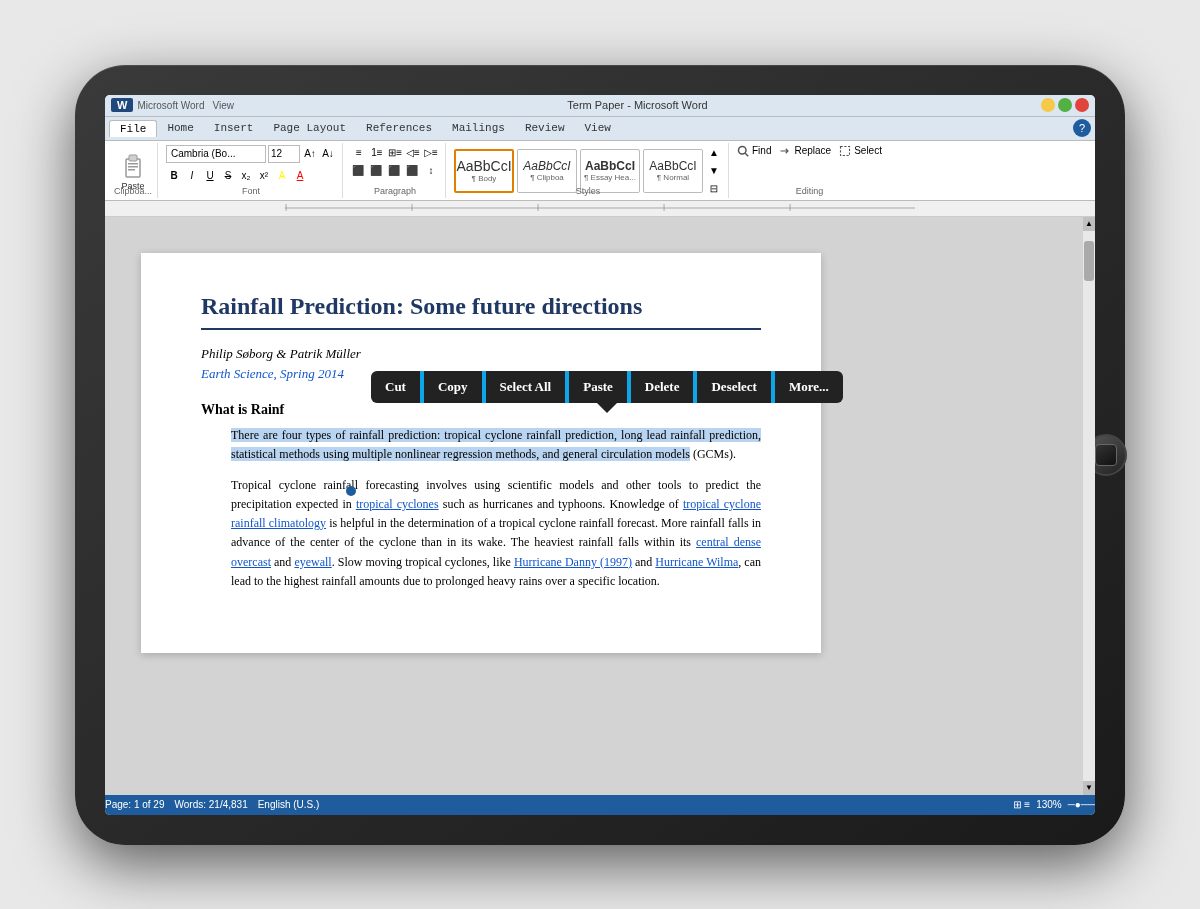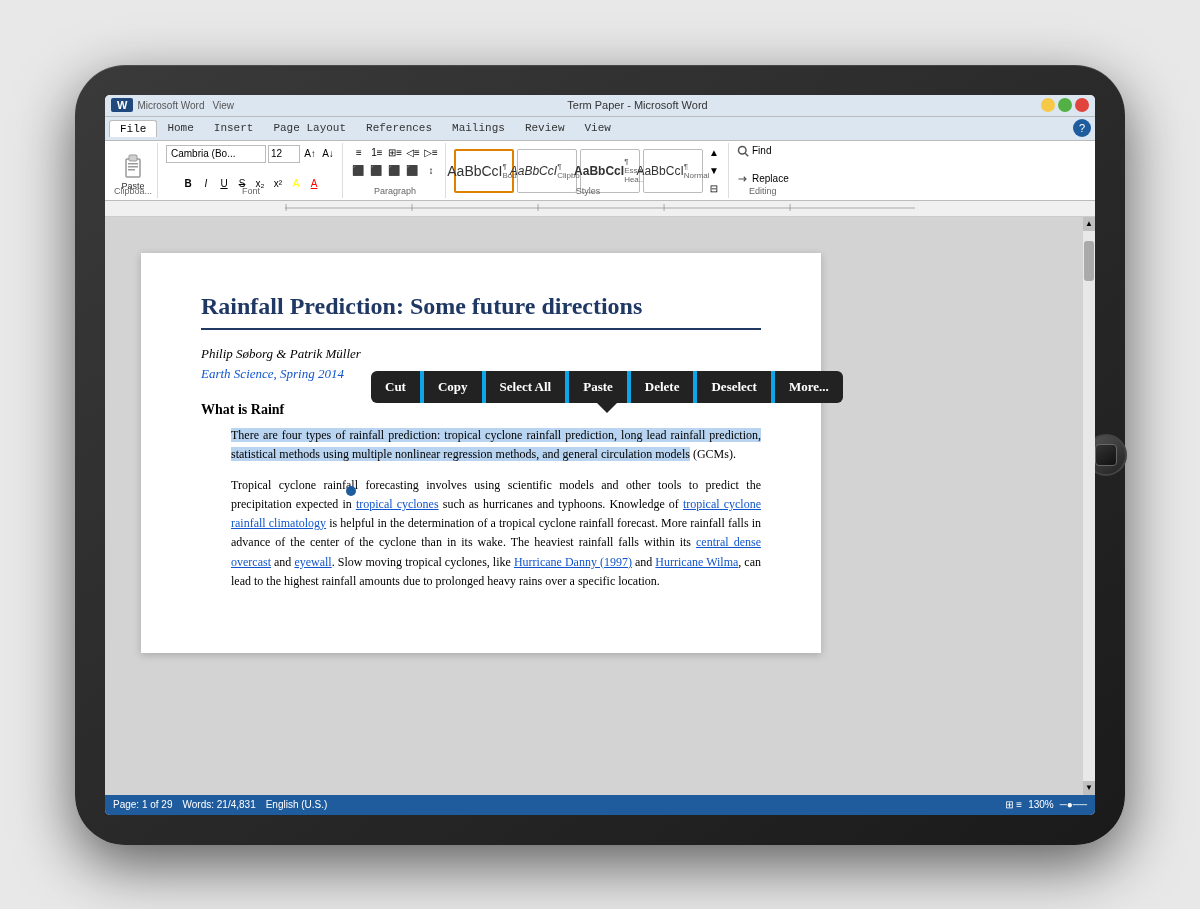--- a/index.html
+++ b/index.html
@@ -244,21 +244,21 @@
     .fmt-btn.underline { text-decoration: underline; }
 
     
     .style-item {
       width: 60px;
       height: 44px;
       border: 1px solid #bbb;
       background: #fff;
       font-size: 9px;
       display: flex;
-      flex-direction: row;
+      flex-direction: column;
       align-items: center;
       justify-content: center;
       cursor: pointer;
       border-radius: 2px;
     }
     .style-item.active { border: 2px solid #e08000; }
     .style-item-text { font-size: 12px; }
 
     
     .doc-area {
@@ -379,21 +379,21 @@
       left: 150px;
       transform: translateX(-50%);
     }
 
     
     .status-bar {
       height: 20px;
       background: #1f5c9e;
       display: flex;
       align-items: center;
-      padding: 0 8px;
+      padding: 0 0;
       font-size: 10px;
       color: #fff;
       gap: 10px;
     }
     .status-bar-right {
       margin-left: auto;
       display: flex;
       align-items: center;
       gap: 6px;
     }
@@ -519,21 +519,21 @@
                 <rect x="6" y="18" width="7" height="1.5" fill="#999"></rect>
               </svg>
             </div>
             <span style="font-size:9px">Paste</span>
           </div>
         </div>
         <span class="ribbon-group-label">Clipboa...</span>
       </div>
 
       <div class="ribbon-group" style="min-width:140px;">
-        <div class="ribbon-group-content" style="flex-direction:column; align-items:center; gap:11px;">
+        <div class="ribbon-group-content" style="flex-direction:column; align-items:flex-start; gap:3px;">
           <div class="font-row">
             <input type="text" class="font-selector" value="Cambria (Bo..." readonly="" style="font-size: 10px;">
             <input type="text" class="font-size-selector" value="12" readonly="" style="font-size: 10px;">
             <button class="fmt-btn" style="font-size:10px">A↑</button>
             <button class="fmt-btn" style="font-size:10px">A↓</button>
           </div>
           <div class="font-format-row">
             <button class="fmt-btn bold">B</button>
             <button class="fmt-btn italic">I</button>
             <button class="fmt-btn underline">U</button>
@@ -588,21 +588,21 @@
           <div style="display:flex;flex-direction:column;gap:2px;justify-content:center;">
             <button class="fmt-btn">▲</button>
             <button class="fmt-btn">▼</button>
             <button class="fmt-btn">⊟</button>
           </div>
         </div>
         <span class="ribbon-group-label">Styles</span>
       </div>
 
       <div class="ribbon-group" style="border-right:none;">
-        <div class="ribbon-group-content" style="flex-direction:column; gap:16px; align-items:flex-start;text-align:center;">
+        <div class="ribbon-group-content" style="flex-direction:row; gap:8px; align-items:flex-start;text-align:center;">
           <div style="display:flex;align-items:center;gap:3px; cursor:pointer;">
             <svg width="12" height="12" viewBox="0 0 16 16">
                 <circle cx="7" cy="7" r="5" fill="none" stroke="#555" stroke-width="2"></circle>
                 <line x1="11" y1="11" x2="15" y2="15" stroke="#555" stroke-width="2"></line>
               </svg>
             <span style="font-size:10px;">Find</span>
           </div>
           <div style="display:flex;align-items:center;gap:3px; cursor:pointer;">
             <svg width="12" height="12" viewBox="0 0 16 16">
                 <path d="M2 8h10M9 5l3 3-3 3" fill="none" stroke="#555" stroke-width="1.5"></path>

